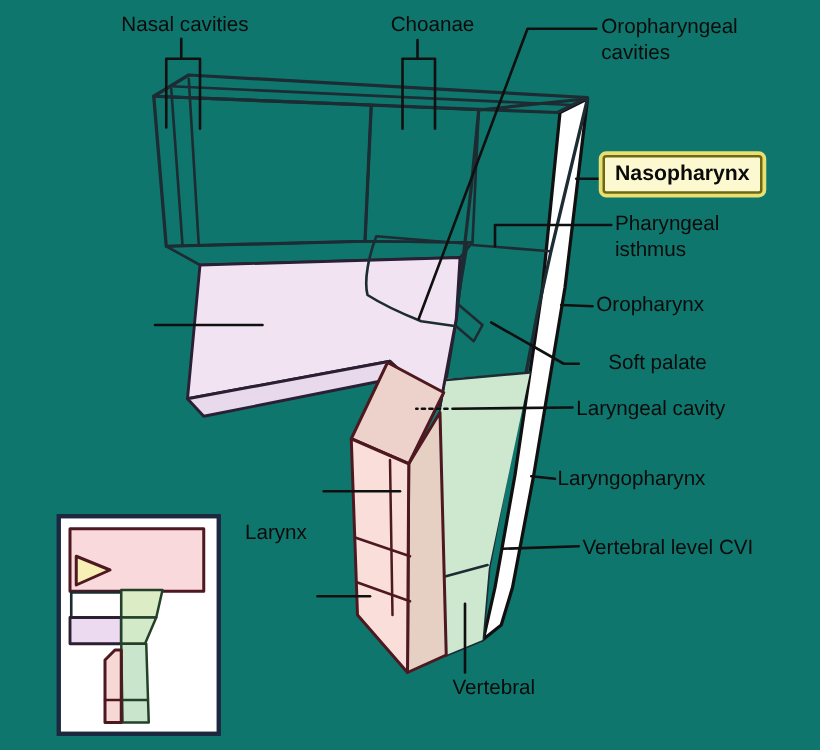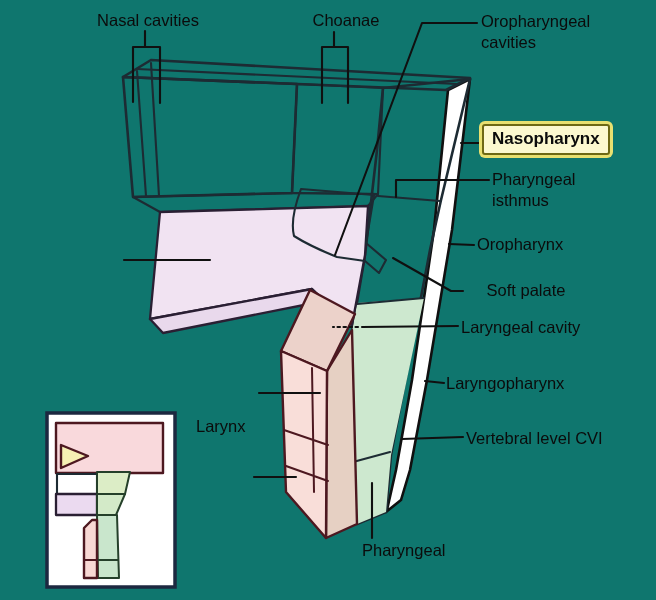--- a/index.html
+++ b/index.html
@@ -104,19 +104,19 @@
   <div class="lbl b" style="left:477px;top:234px;width:140px;">Oropharynx</div>
 
   <div class="lbl" style="left:466px;top:280px;width:120px;text-align:center;">Soft palate</div>
 
   <div class="lbl" style="left:461px;top:317px;width:150px;">Laryngeal cavity</div>
 
   <div class="lbl b" style="left:446px;top:373px;width:180px;">Laryngopharynx</div>
 
   <div class="lbl" style="left:466px;top:428px;width:190px;">Vertebral level CVI</div>
 
-  <div class="lbl" style="left:362px;top:540px;width:120px;">Pharyngeal</div>
+  <div class="lbl" style="left:362px;top:540px;width:120px;">Vertebral</div>
 
   <div class="lbl" style="left:196px;top:396px;width:70px;margin-top:20px;">Larynx</div>
 
 
 
 </div>
 
 </body></html>

